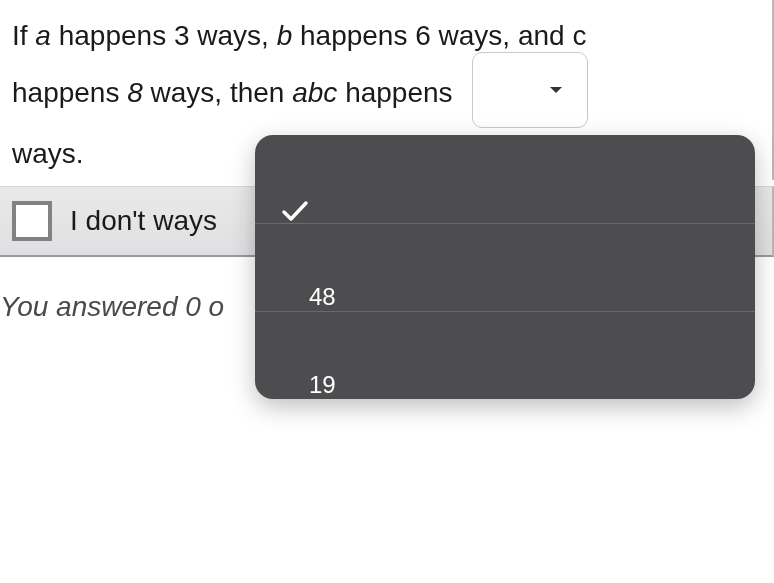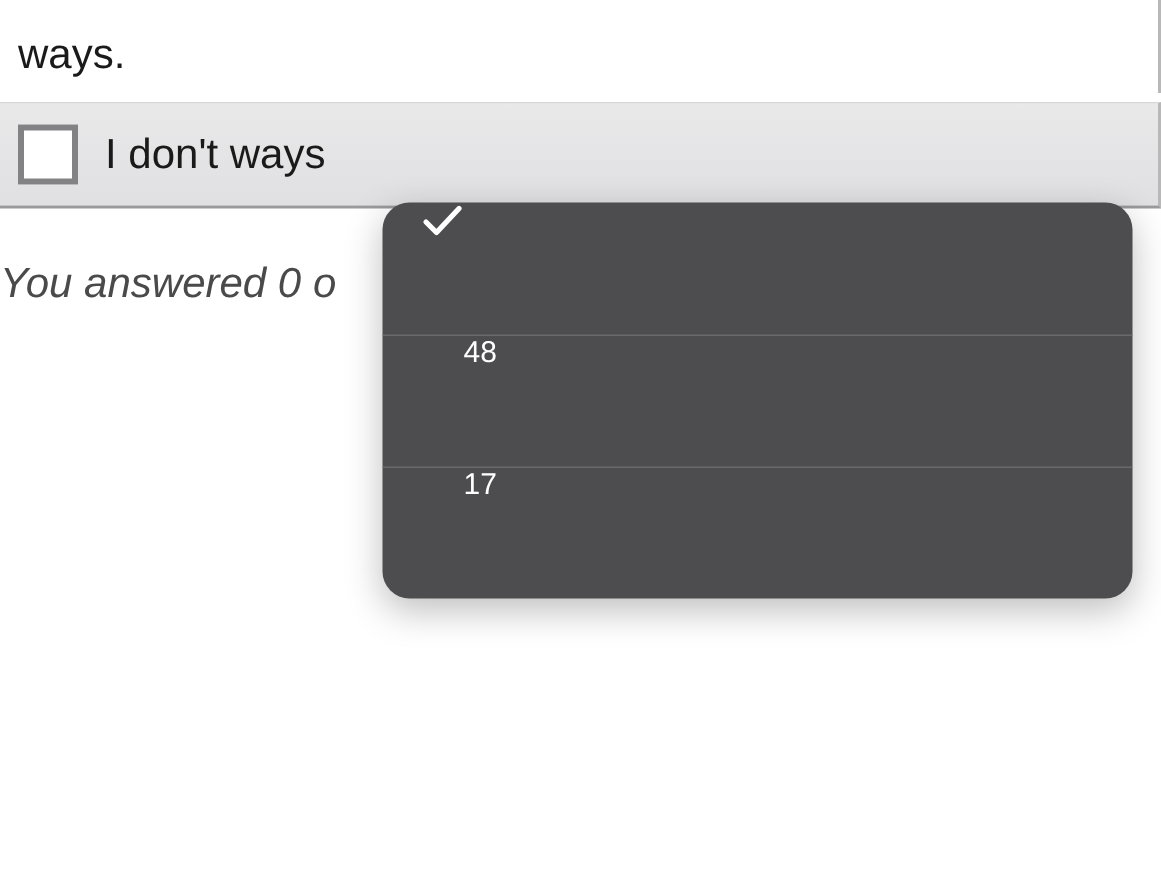--- a/index.html
+++ b/index.html
@@ -83,24 +83,24 @@
     top: 135px;
     width: 500px;
     background: #4d4d4f;
     border-radius: 18px;
     overflow: hidden;
     box-shadow: 0 8px 24px rgba(0,0,0,0.25);
   }
   .dropdown-item {
     height: 88px;
     display: flex;
-    align-items: flex-start;
+    align-items: flex-end;
     padding: 0 30px;
     color: #ffffff;
-    font-size: 20px;
+    font-size: 24px;
     border-top: 1px solid #6a6a6c;
   }
   .dropdown-item:first-child {
     border-top: none;
   }
   .dropdown-item.selected {
     padding-left: 26px;
   }
   .check-icon svg {
     display: block;
@@ -109,20 +109,33 @@
     padding-left: 24px;
   }
   .dropdown-item:not(.selected) .opt-label {
     padding-left: 24px;
   }
 </style>
 </head>
 <body>
 
 <div class="question-area">
+  <span class="line">
+    <span>If </span><em>a</em><span> happens 3 ways, </span><em>b</em><span> happens 6 ways, and c</span>
+  </span>
+  <span class="line">
+    <span>happens </span><em>8</em><span> ways, then </span><em>abc</em><span> happens</span>
+    <span class="select-box">
+      <span class="caret">
+        <svg width="14" height="10" viewBox="0 0 14 10">
+            <path d="M1 2 L7 8 L13 2 Z" fill="#333"></path>
+          </svg>
+      </span>
+    </span>
+  </span>
   <span class="line">
     <span>ways.</span>
   </span>
 </div>
 
 <div class="dontknow-row">
   <div class="checkbox"></div>
   <div class="dontknow-label">I don't ways</div>
 </div>
 
@@ -134,15 +147,15 @@
       <svg width="28" height="24" viewBox="0 0 28 24">
           <path d="M3 13 L10 20 L25 4" stroke="#ffffff" stroke-width="3.5" fill="none" stroke-linecap="round" stroke-linejoin="round"></path>
         </svg>
     </span>
     <span class="opt-label"></span>
   </div>
   <div class="dropdown-item">
     <span class="opt-label">48</span>
   </div>
   <div class="dropdown-item">
-    <span class="opt-label">17</span>
+    <span class="opt-label">19</span>
   </div>
 </div>
 
 </body></html>

